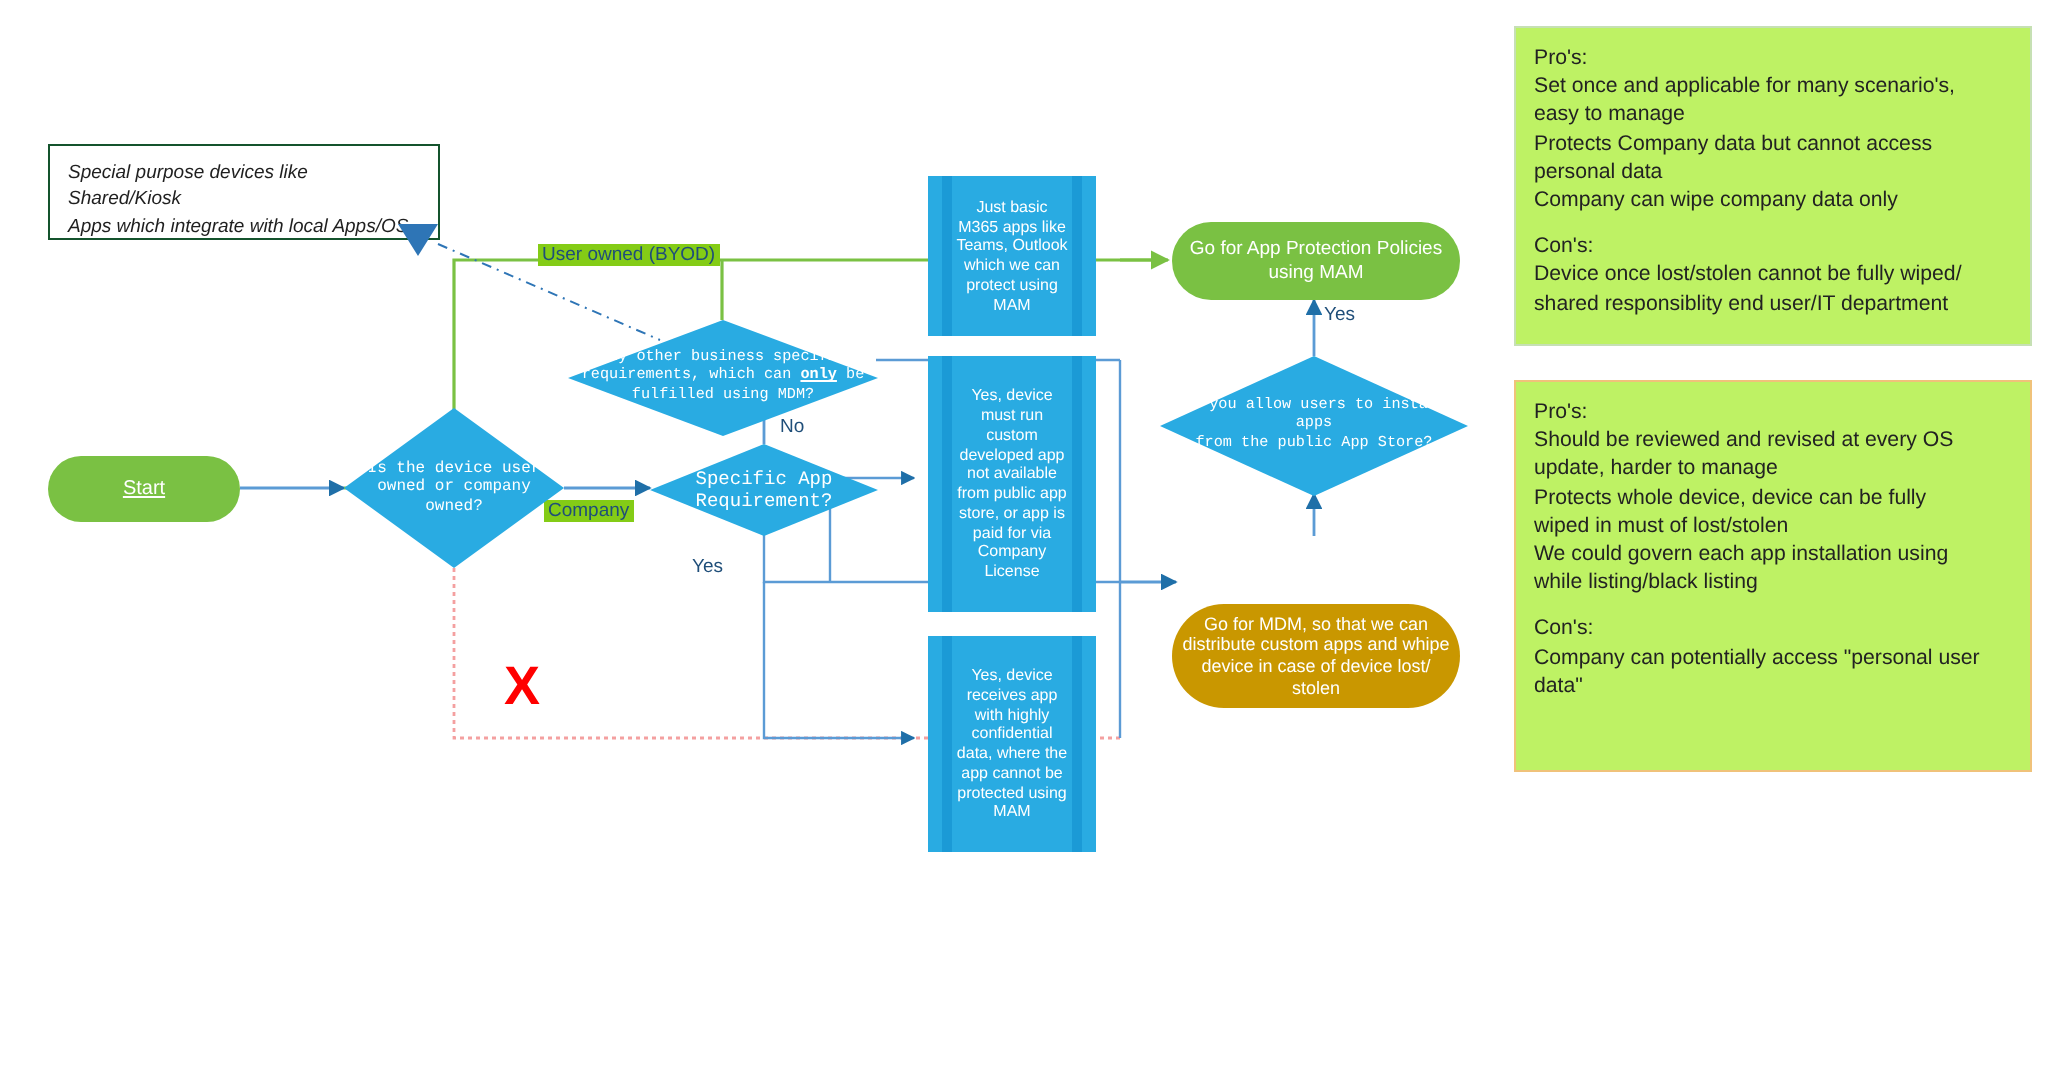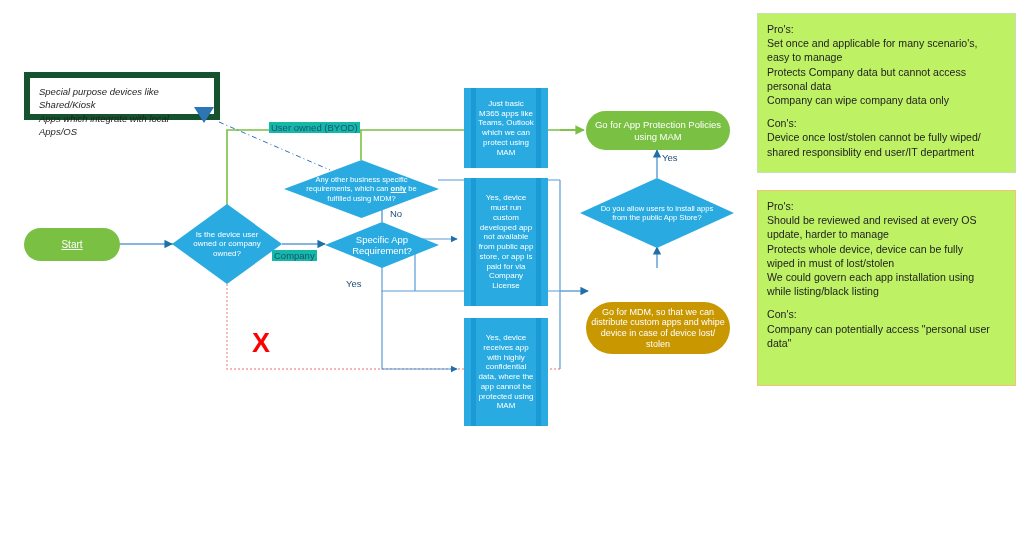--- a/index.html
+++ b/index.html
@@ -10,47 +10,47 @@
 
   .node{position:absolute;box-sizing:border-box;display:flex;align-items:center;
         justify-content:center;text-align:center;color:#ffffff;}
 
   
   .term{border-radius:26px;line-height:1.18;}
   .term.green{background:#7ac143;}
   .term.gold{background:#c99700;}
 
   
-  .diamond{background:transparent;}
+  .diamond{background:transparent;font-family:Liberation Mono, monospace;}
   .diamond .dlabel{position:relative;z-index:3;color:#fff;line-height:1.2;
       display:block;width:100%;}
   .diamond .dshape{position:absolute;left:0;top:0;width:100%;height:100%;z-index:1;}
 
   
   .pbox{background:#29abe2;line-height:1.22;}
   .pbox .bar{position:absolute;top:0;bottom:0;width:5px;background:#1b9ad6;}
   .pbox .bar.l{left:7px;}
   .pbox .bar.r{right:7px;}
   .pbox .ptext{position:relative;z-index:2;padding:0 14px;}
 
   
   .callout{position:absolute;box-sizing:border-box;background:#ffffff;
-           border:6px solid #14532d;color:#1f1f1f;font-style:italic;
+           border:1px solid #14532d;color:#1f1f1f;font-style:italic;
            font-size:9.5px;line-height:1.42;padding:7px 8px 6px 9px;}
 
   
   .panel{position:absolute;box-sizing:border-box;background:#bef264;
          color:#222;font-size:10.6px;line-height:1.34;padding:8px 9px;}
   .panel.green{border:1px solid #c6e0b4;}
   .panel.gold{border:1px solid #f0c27a;}
   .panel .blank{display:block;height:9px;}
 
   
   .elabel{position:absolute;color:#1f4e79;font-size:9.5px;white-space:nowrap;
-          background:#14b8a6;padding:0 2px;}
+          background:#84cc16;padding:0 2px;}
 
   .xmark{position:absolute;color:#ff0000;font-size:27px;font-weight:bold;
          font-family:"Liberation Sans", sans-serif;line-height:1;}
 
   .t9{font-size:9px;margin-top:38px;} .t95{font-size:9.5px;} .t10{font-size:10px;text-decoration:underline;} .t8{font-size:8px;} .t75{font-size:7.6px;}
 </style>
 </head>
 <body>
 
 <div id="canvas">

